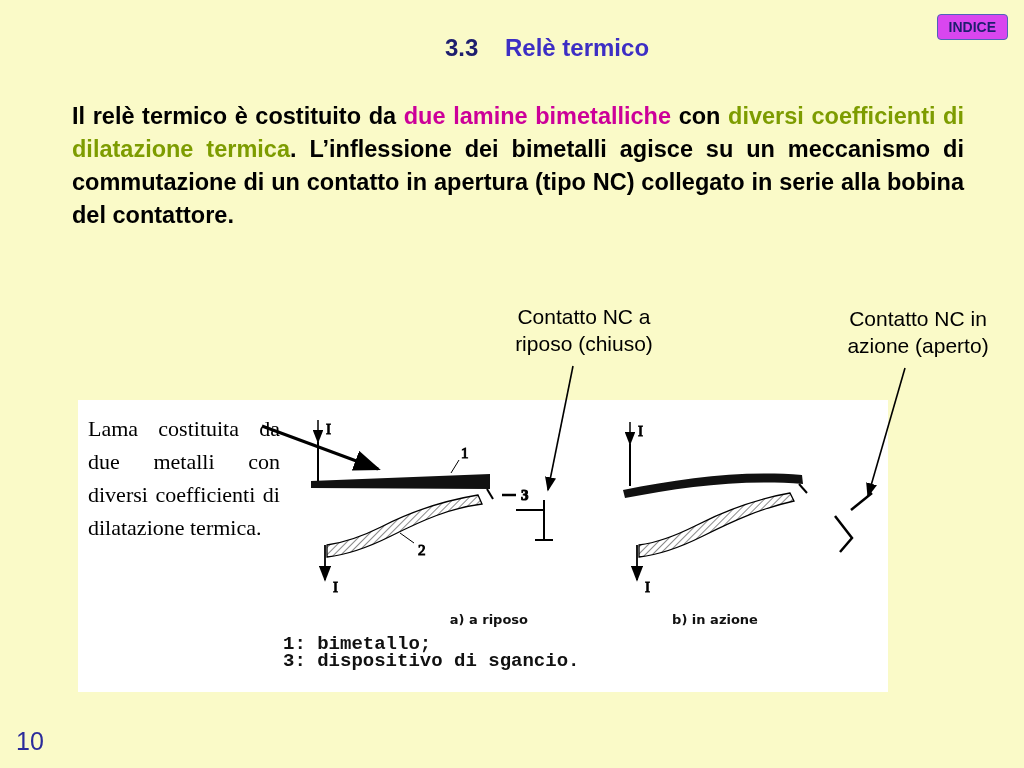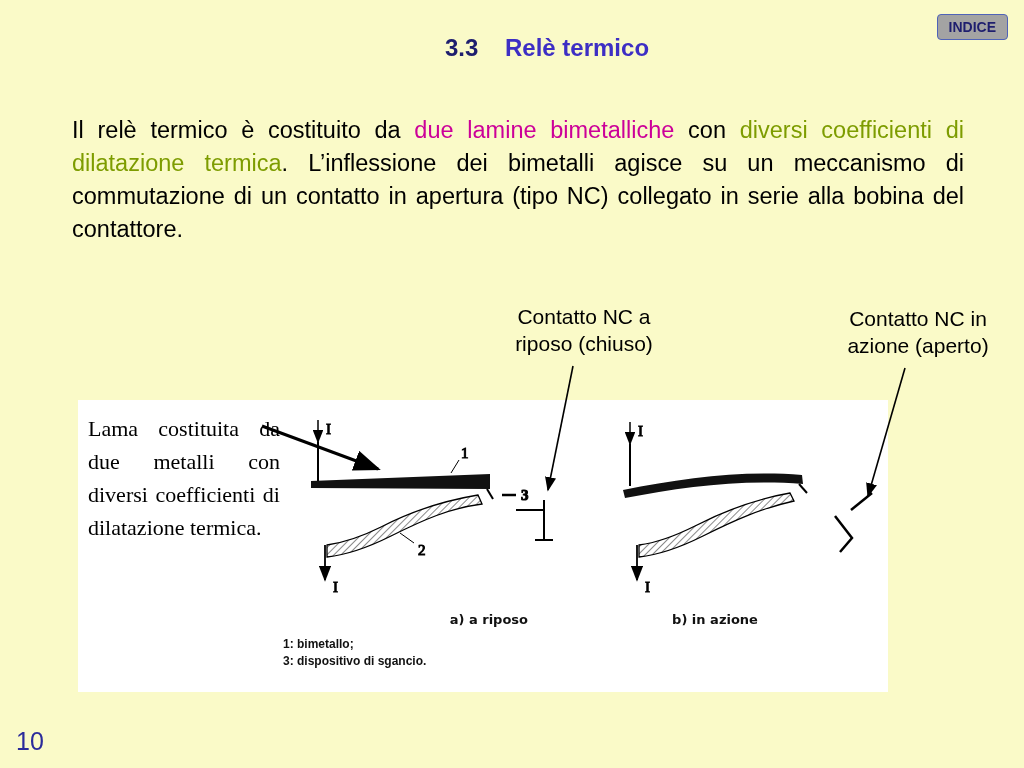--- a/index.html
+++ b/index.html
@@ -4,35 +4,36 @@
 <style>
   * { box-sizing: border-box; }
   body { margin: 0; background: #888; }
   .slide {
     position: relative; width: 1024px; height: 768px;
     background: #FAFAC8; overflow: hidden;
     font-family: "Liberation Sans", sans-serif;
   }
   .indice-btn {
     position: absolute; top: 14px; right: 16px;
-    background: #a3a3a3; border: 1.5px solid #4F63B8; border-radius: 4px;
+    background: #d946ef; border: 1.5px solid #4F63B8; border-radius: 4px;
     padding: 4px 11px; font-size: 14px; font-weight: bold; color: #18187E;
     cursor: pointer;
   }
   .title {
     position: absolute; top: 34px; left: 0; width: 100%;
     text-align: center; padding-left: 70px;
     font-size: 24px; font-weight: bold;
   }
   .title-num { color: #1E1E6E; margin-right: 20px; }
   .title-text { color: #3D2EC4; }
   .body-text {
-    position: absolute; top: 90px; left: 72px; width: 892px;
+    position: absolute; top: 76px; left: 72px; width: 892px;
     font-size: 23.5px; line-height: 33px; color: #000;
     text-align: justify;
+    font-weight: bold;
   }
   .seg-magenta { color: #CC0099; }
   .seg-olive { color: #7D9C00; }
   .callout {
     position: absolute; font-size: 21px; line-height: 27px;
     text-align: center; color: #000; z-index: 3;
   }
   #callout-left  { left: 495px; top: 303px; width: 178px; }
   #callout-right { left: 828px; top: 305px; width: 180px; }
   .figure-box {
@@ -46,22 +47,22 @@
   }
   .fig-caption {
     position: absolute; top: 212px; width: 130px; text-align: center;
     font-family: "DejaVu Sans", sans-serif;
     font-size: 13px; font-weight: bold; color: #111;
   }
   #caption-a { left: 320px; text-align: right; }
   #caption-b { left: 572px; }
   .legend {
     position: absolute; left: 205px; top: 236px;
-    font-family: Liberation Sans, sans-serif;
-    font-size: 12px; font-weight: bold; line-height: 17px; color: #111;
+    font-family: Liberation Mono, monospace;
+    font-size: 19px; font-weight: bold; line-height: 17px; color: #111;
   }
   .fig-svg { position: absolute; left: 0; top: 0; }
   .overlay-svg {
     position: absolute; left: 0; top: 0; z-index: 5; pointer-events: none;
   }
   .page-num {
     position: absolute; left: 16px; bottom: 12px;
     font-size: 25px; color: #2B2B9B;
   }
   svg text {

